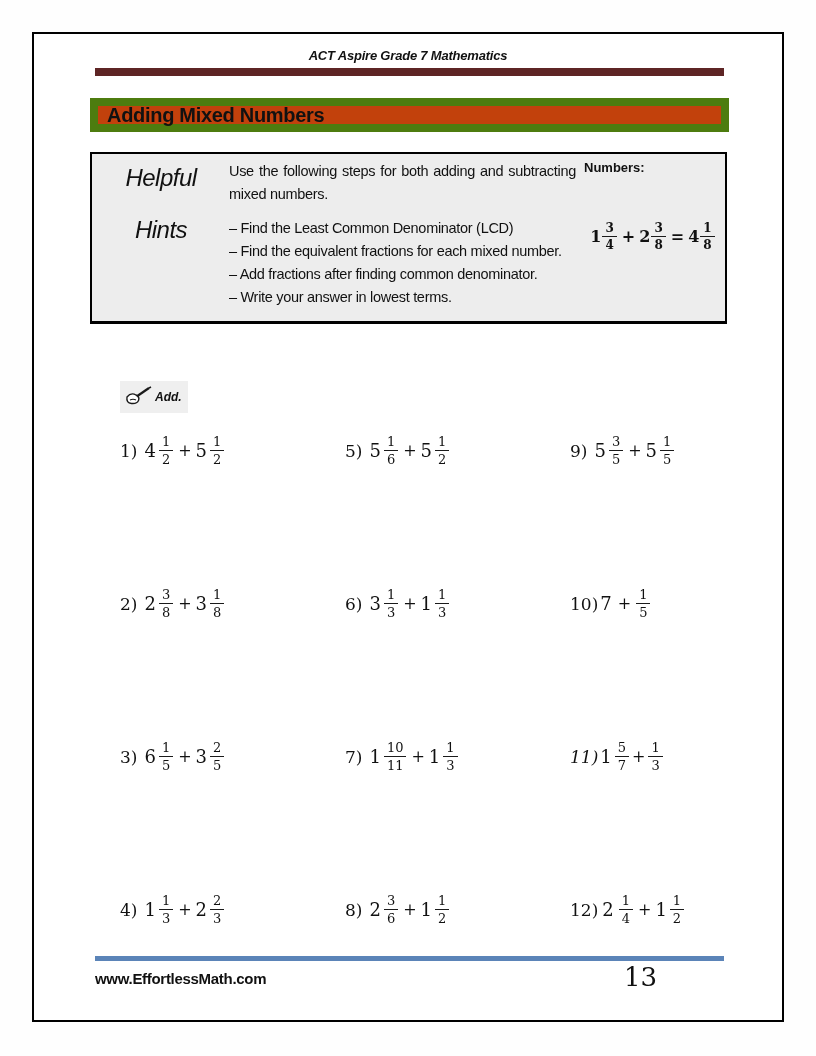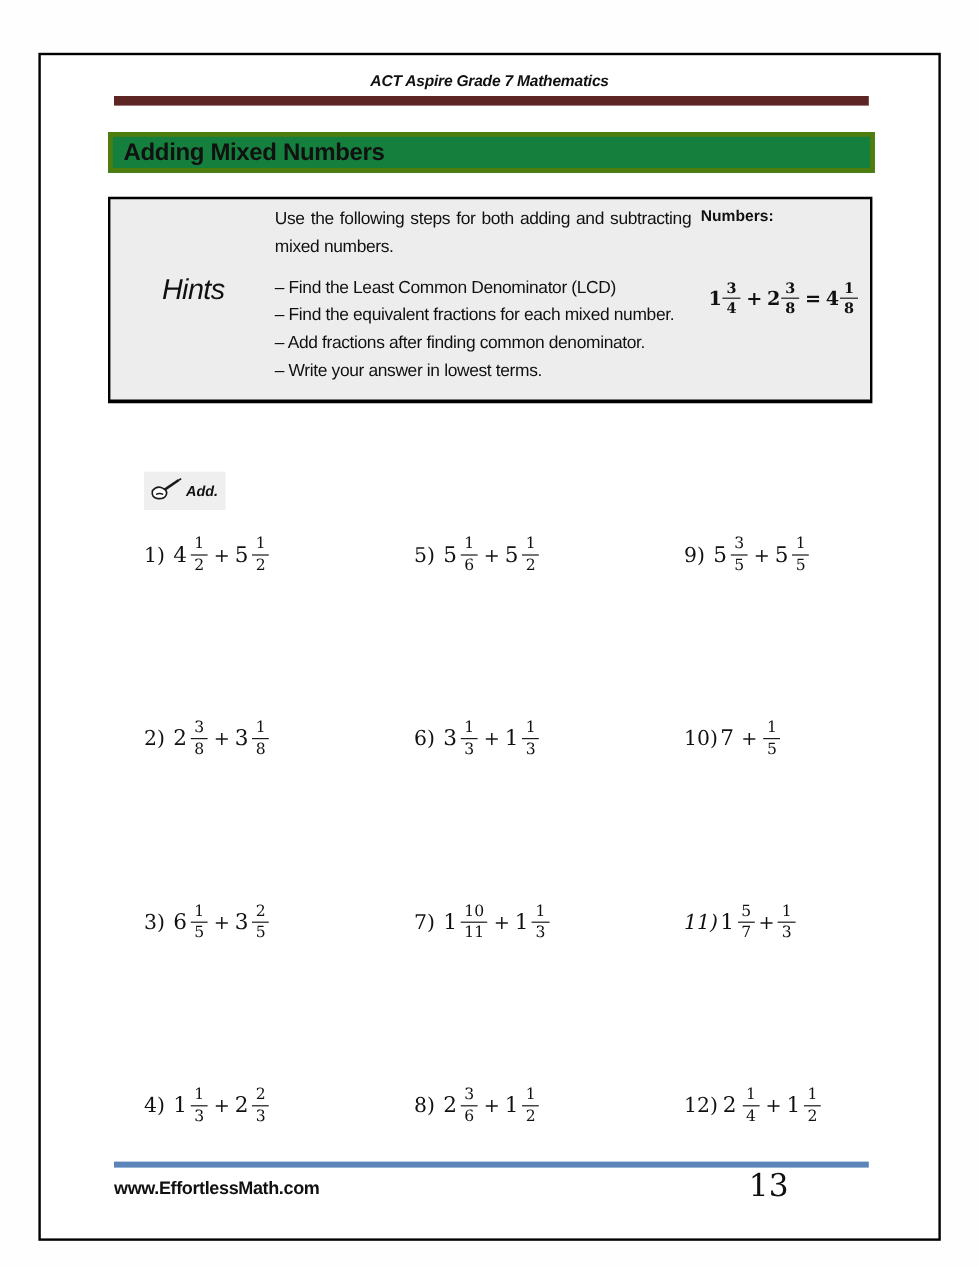--- a/index.html
+++ b/index.html
@@ -1,25 +1,25 @@
 <!DOCTYPE html>
 <html><head>
 <meta charset="utf-8">
 <style>
   * { margin:0; padding:0; box-sizing:border-box; }
   body { width:816px; height:1056px; background:#fdfdfd; font-family:"Liberation Sans", sans-serif; color:#111; }
   .page { position:relative; width:816px; height:1056px; background:#fefefe; }
-  .frame { position:absolute; left:32px; top:44px; width:752px; height:990px; border:2.5px solid #000; background:#fff; }
+  .frame { position:absolute; left:32px; top:32px; width:752px; height:990px; border:2.5px solid #000; background:#fff; }
 
   .doc-header { position:absolute; left:0; top:14px; width:100%; text-align:center;
     font-size:13px; font-weight:700; font-style:italic; letter-spacing:-0.2px; }
   .red-bar { position:absolute; left:61px; top:34px; width:629px; height:8px; background:#5e2525; }
 
   .title-bar { position:absolute; left:56px; top:64px; width:639px; height:34px;
-    background:#15803d; border:4px solid #4d7c0f; display:flex; align-items:center; padding-left:9px;
+    background:#c2410c; border:8px solid #4d7c0f; display:flex; align-items:center; padding-left:9px;
     font-size:20px; font-weight:700; letter-spacing:-0.3px;text-align:center; }
 
   .hints-box { position:absolute; left:56px; top:118px; width:637px; height:172px;
     background:#ededed; border:2px solid #000; border-bottom-width:3px; }
   .hint-label { position:absolute; left:0; width:138px; text-align:center;
     font-style:italic; font-size:24px; letter-spacing:-0.5px; }
   .hint-label.top { top:10px; }
   .hint-label.bottom { top:62px; }
   .hint-body { position:absolute; left:137px; top:6px; width:347px;
     font-size:14.5px; line-height:23px; letter-spacing:-0.3px; }
@@ -62,20 +62,21 @@
   <div class="frame">
 
     <div class="doc-header">ACT Aspire Grade 7 Mathematics</div>
     <div class="red-bar"></div>
 
     <div class="title-bar">
       <span>Adding Mixed Numbers</span>
     </div>
 
     <div class="hints-box">
+      <div class="hint-label top">Helpful</div>
       <div class="hint-label bottom">Hints</div>
       <div class="hint-body">
         <div class="hint-intro">Use the following steps for both adding and subtracting mixed numbers.</div>
         <div class="hint-step">– Find the Least Common Denominator (LCD)</div>
         <div class="hint-step">– Find the equivalent fractions for each mixed number.</div>
         <div class="hint-step">– Add fractions after finding common denominator.</div>
         <div class="hint-step">– Write your answer in lowest terms.</div>
       </div>
       <div class="example-label">Numbers:</div>
       <div class="example-math">

